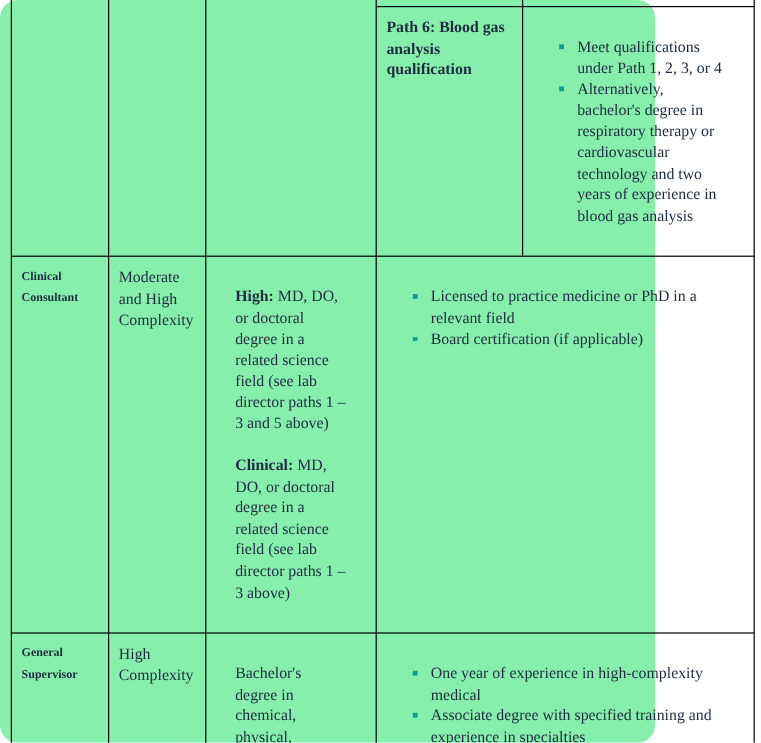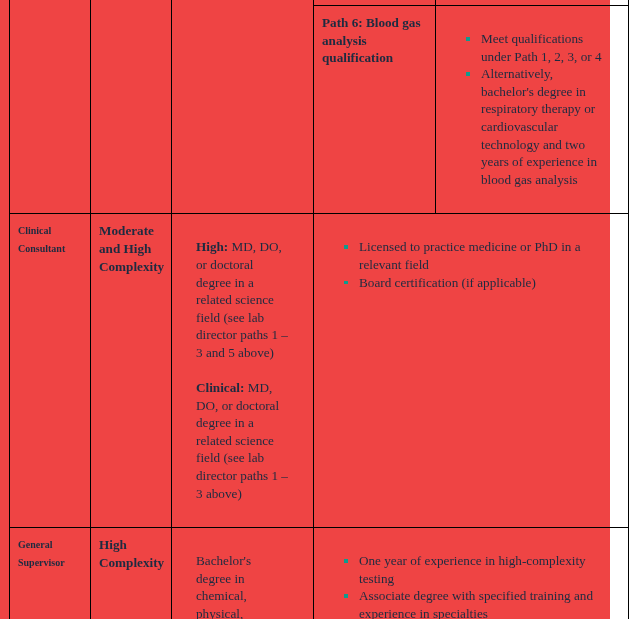--- a/index.html
+++ b/index.html
@@ -10,42 +10,43 @@
   body {
     width: 634px;
     height: 619px;
     overflow: hidden;
     font-family: "Liberation Serif", "DejaVu Serif", serif;
     color: #1d2b40;
   }
 
   .page {
     position: relative;
-    width: 610px;
+    width: 546px;
     height: 619px;
-    background: #ef4444;
+    background: #86efac;
+    border-radius: 15px;
   }
 
   
   .doc-table {
     position: absolute;
     left: 9px;
     top: -1px;
     width: 616px;
     border-collapse: collapse;
     table-layout: fixed;
   }
   .doc-table > tbody > tr > td {
     border: 1px solid #000000;
     vertical-align: top;
     padding: 0;
   }
 
   .col-role    { width: 80px; }
-  .col-cx      { width: 80px; font-weight: bold; }
+  .col-cx      { width: 80px; }
   .col-edu     { width: 141px; }
   .col-extra   { width: 314px; }
 
   .cell-pad {
     padding: 8px 8px 9px 8px;
   }
 
   
   .t {
     font-size: 13.2px;
@@ -209,21 +210,21 @@
 
         <td class="col-edu">
           <div class="cell-pad">
             <p class="para t"><span>Bachelor's degree in chemical, physical, biological, or clinical lab science or medical technology</span></p>
           </div>
         </td>
 
         <td class="col-extra">
           <div class="cell-pad">
             <ul class="bullets">
-              <li>One year of experience in high-complexity testing</li>
+              <li>One year of experience in high-complexity medical</li>
               <li>Associate degree with specified training and experience in specialties</li>
             </ul>
           </div>
         </td>
       </tr>
 
     </tbody>
   </table>
 
 </div>

